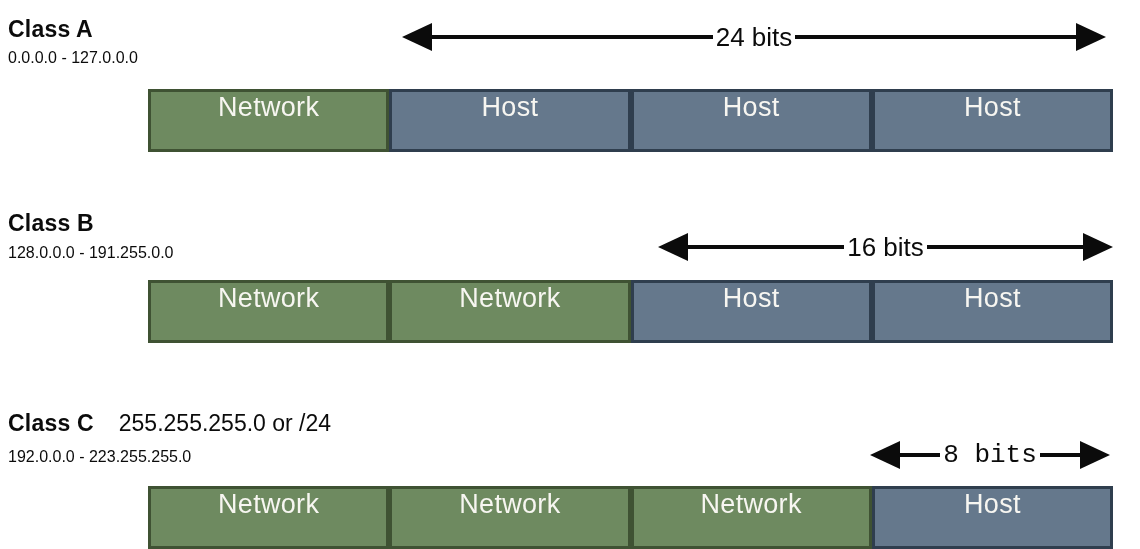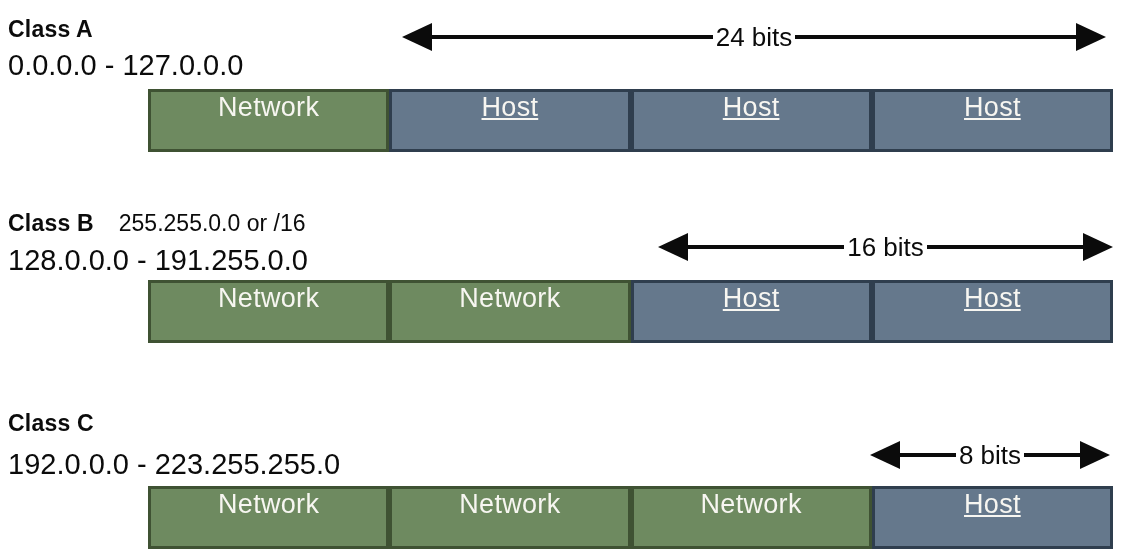--- a/index.html
+++ b/index.html
@@ -15,21 +15,21 @@
   
   .heading{
     position:absolute;left:8px;
     display:flex;gap:25px;
     font-size:23px;line-height:1.2;
     white-space:nowrap;
   }
   .heading .cls{font-weight:bold;letter-spacing:0.2px;}
   .range{
     position:absolute;left:8px;
-    font-size:29px;line-height:1.2;white-space:nowrap;
+    font-size:16px;line-height:1.2;white-space:nowrap;
   }
 
   
   .arrow{
     position:absolute;height:30px;
     display:flex;align-items:center;
   }
   .aline{flex:1;height:4px;background:var(--arrow-color);}
   .ah{width:0;height:0;border-top:14px solid transparent;border-bottom:14px solid transparent;flex:none;}
   .ah.left{border-right:30px solid var(--arrow-color);}
@@ -44,21 +44,21 @@
     position:absolute;left:148px;width:965px;height:63px;
     display:flex;box-sizing:border-box;
   }
   .cell{
     flex:1;box-sizing:border-box;
     display:flex;justify-content:center;
     font-size:27px;color:var(--cell-text);
     letter-spacing:0.3px;
   }
   .cell.network{background:var(--network-fill);border:3px solid var(--network-border);}
-  .cell.host{background:var(--host-fill);border:3px solid var(--host-border);text-decoration:underline;}
+  .cell.host{background:var(--host-fill);border:3px solid var(--host-border);}
 </style>
 </head>
 <body>
 
 <div class="canvas">
 
   <div>
     <div class="heading" style="top:16px;">
       <span class="cls">Class A</span>
     </div>
@@ -84,21 +84,20 @@
         </div>
       <div class="cell host">
           <span>Host</span>
         </div>
     </div>
   </div>
 
   <div>
     <div class="heading" style="top:210px;text-align:right;">
       <span class="cls">Class B</span>
-      <span class="mask">255.255.0.0 or /16</span>
     </div>
     <div class="range" style="top:243px;">128.0.0.0 - 191.255.0.0</div>
 
     <div class="arrow" style="left:658px;top:232px;width:455px;text-align:center;">
       <span class="ah left"></span>
       <span class="aline"></span>
       <span class="alabel">16 bits</span>
       <span class="aline"></span>
       <span class="ah right"></span>
     </div>
@@ -115,24 +114,25 @@
         </div>
       <div class="cell host">
           <span>Host</span>
         </div>
     </div>
   </div>
 
   <div>
     <div class="heading" style="top:410px;">
       <span class="cls">Class C</span>
+      <span class="mask">255.255.255.0 or /24</span>
     </div>
     <div class="range" style="top:447px;">192.0.0.0 - 223.255.255.0</div>
 
-    <div class="arrow" style="left:870px;top:440px;width:240px;">
+    <div class="arrow" style="left:870px;top:440px;width:240px;font-family:Liberation Mono, monospace;">
       <span class="ah left"></span>
       <span class="aline"></span>
       <span class="alabel">8 bits</span>
       <span class="aline"></span>
       <span class="ah right"></span>
     </div>
 
     <div class="bar" style="top:486px;">
       <div class="cell network">
           <span>Network</span>

